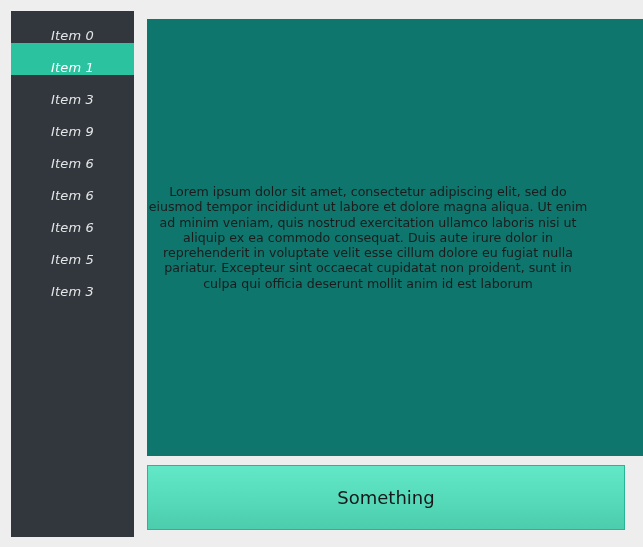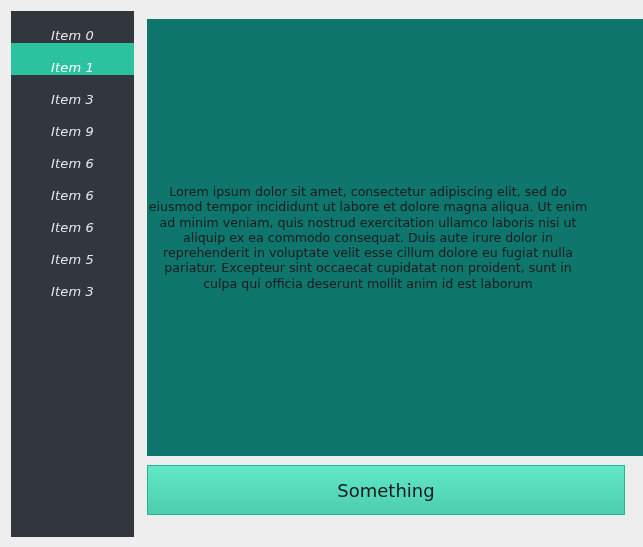--- a/index.html
+++ b/index.html
@@ -65,21 +65,21 @@
     line-height: 15.3px;
     margin: 0;
   }
 
   
   #something-button {
     position: absolute;
     left: 147px;
     top: 465px;
     width: 478px;
-    height: 50px;
+    height: 65px;
     box-sizing: border-box;
     border: 1px solid #27b694;
     background: linear-gradient(to bottom, #62e8c6 0%, #58ddbc 45%, #4ccdad 100%);
     color: #16181a;
     font-size: 18px;
     font-family: "DejaVu Sans", "Liberation Sans", sans-serif;
     display: flex;
     align-items: center;
     justify-content: center;
     cursor: pointer;

